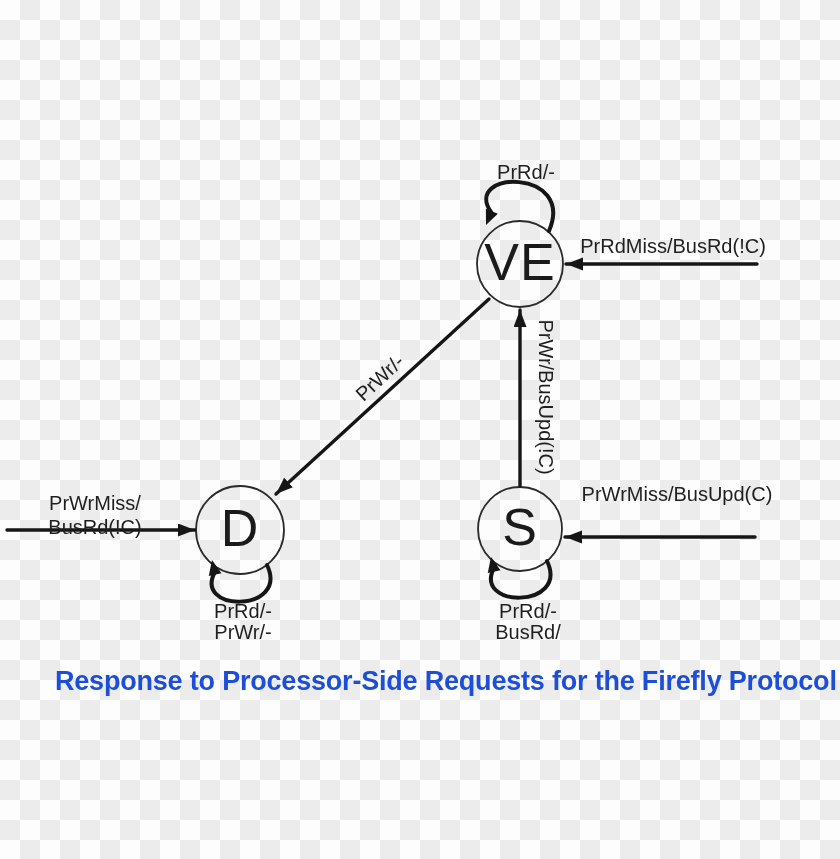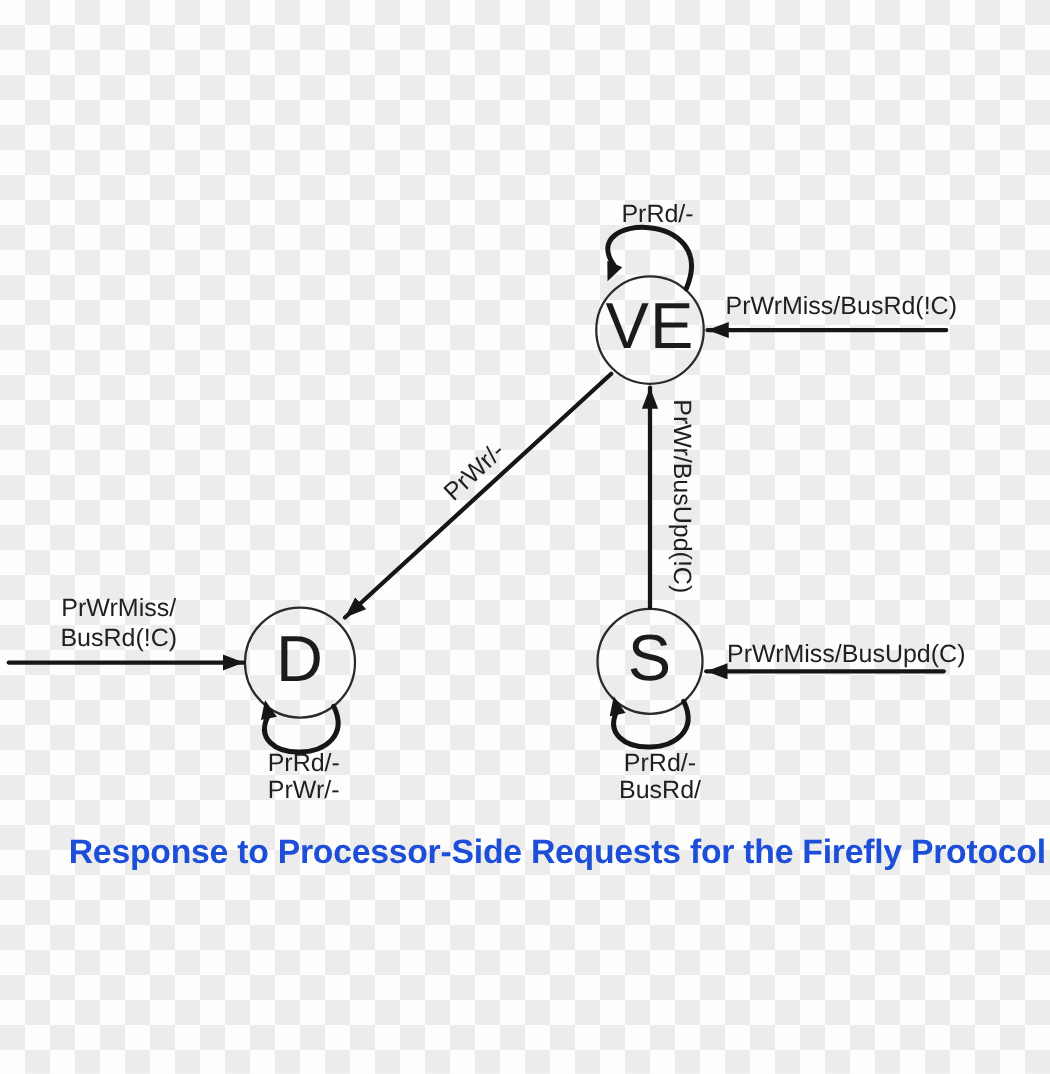--- a/index.html
+++ b/index.html
@@ -28,21 +28,21 @@
     position: absolute;
     transform: translate(-50%, -50%);
     font-size: 20px;
     color: #1f1f1f;
     white-space: nowrap;
     text-align: center;
     line-height: 21px;
   }
   .edge-label.rot-diag  { transform: translate(-50%, -50%) rotate(-43deg); }
   .edge-label.rot-vert  { transform: translate(-50%, -50%) rotate(90deg); }
-  .edge-label.two-line  { line-height: 24px; }
+  .edge-label.two-line  { line-height: 24px; margin-top: 16px; }
   .edge-label.loop-lbl  { line-height: 21px; }
   #title {
     position: absolute;
     left: 55px; top: 666px;
     font-size: 27px;
     font-weight: bold;
     color: #1d4ed8;
     white-space: nowrap;
     letter-spacing: -0.2px;
   }
@@ -78,37 +78,37 @@
     <path d="M 547 561 C 570 609, 470 609, 495 566" fill="none" stroke="#161616" stroke-width="4" stroke-linecap="round"></path>
     <polygon points="0,0 -15,-6.5 -15,6.5" fill="#161616" transform="translate(491,557) rotate(-102)"></polygon>
   </svg>
 
   <div class="state-label" style="left:520px; top:264px;">VE</div>
   <div class="state-label" style="left:240px; top:530px;">D</div>
   <div class="state-label" style="left:520px; top:529px;">S</div>
 
   <div class="edge-label" style="left:526px; top:172px;">PrRd/-</div>
 
-  <div class="edge-label" style="left:673px; top:246px;">PrWrMiss/BusRd(!C)</div>
+  <div class="edge-label" style="left:673px; top:246px;">PrRdMiss/BusRd(!C)</div>
 
   <div class="edge-label rot-diag" style="left:380px; top:378px;">PrWr/-</div>
 
   <div class="edge-label rot-vert" style="left:545px; top:397px;">PrWr/BusUpd(!C)</div>
 
   <div class="edge-label two-line" style="left:95px; top:499px;">
     <div>PrWrMiss/</div>
     <div>BusRd(!C)</div>
   </div>
 
   <div class="edge-label loop-lbl" style="left:243px; top:622px;">
     <div>PrRd/-</div>
     <div>PrWr/-</div>
   </div>
 
-  <div class="edge-label" style="left:677px; top:524px;">PrWrMiss/BusUpd(C)</div>
+  <div class="edge-label" style="left:677px; top:494px;">PrWrMiss/BusUpd(C)</div>
 
   <div class="edge-label loop-lbl" style="left:528px; top:622px;">
     <div>PrRd/-</div>
     <div>BusRd/</div>
   </div>
 
   <div id="title">Response to Processor-Side Requests for the Firefly Protocol</div>
 
 </div>
 

